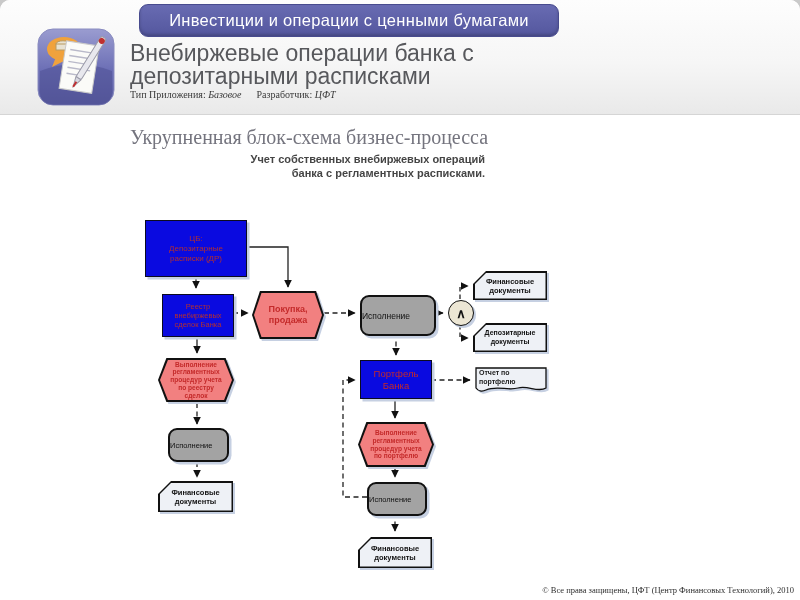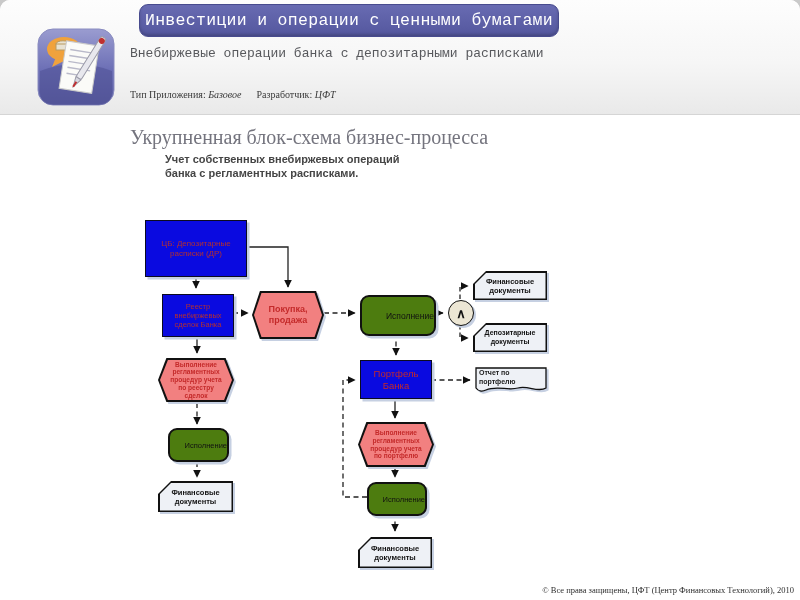--- a/index.html
+++ b/index.html
@@ -7,46 +7,46 @@
          border-radius:10px 10px 0 0;margin:0;}
   
   .header-band{position:absolute;left:0;top:0;width:800px;height:114px;
     background:linear-gradient(180deg,#fdfdfd 0%,#f6f6f6 55%,#e9e9e9 100%);
     border-bottom:1px solid #d5d5d5;}
   .app-icon{position:absolute;left:36px;top:27px;width:80px;height:80px;}
   .title-bar{position:absolute;left:139px;top:4px;width:418px;height:31px;
     background:linear-gradient(180deg,#686bb2 0%,#5d60a7 55%,#54579e 100%);
     border:1px solid #484b8e;border-radius:9px;display:flex;align-items:center;justify-content:center;
     box-shadow:inset 0 -2px 3px rgba(0,0,0,.18);}
-  .title-bar span{color:#fff;font-family:Liberation Mono, monospace;font-size:16.5px;letter-spacing:.3px;}
+  .title-bar span{color:#fff;font-family:Liberation Sans, sans-serif;font-size:16.5px;letter-spacing:.3px;}
   .page-title{position:absolute;left:130px;top:42px;width:450px;
-    font-family:Liberation Mono, monospace;font-size:13px;line-height:23px;color:#57585c;}
+    font-family:Liberation Sans, sans-serif;font-size:23px;line-height:23px;color:#57585c;}
   .meta-line{position:absolute;left:130px;top:89px;font-family:"Liberation Serif",serif;
     font-size:10px;color:#3a3a3a;}
   .meta-line .it{font-style:italic;}
   .meta-line .gap{display:inline-block;width:10px;}
   .logo{position:absolute;left:620px;top:30px;width:170px;height:70px;}
   .logo .l{font-size:21px;font-weight:700;color:#9b9b9b;line-height:22px;letter-spacing:0;
     transform:scaleX(.95);transform-origin:left;}
   .logo-badge{position:absolute;left:108px;top:6px;width:39px;height:35px;background:#c41836;
     display:flex;align-items:center;justify-content:center;}
   .logo-badge span{color:#fff;font-size:6px;font-weight:700;letter-spacing:.5px;text-decoration:line-through;}
   
   .section-title{position:absolute;left:130px;top:126px;font-family:Liberation Serif, serif;
     font-size:20px;color:#74747e;}
-  .diagram-title{position:absolute;left:165px;top:152px;width:320px;text-align:left;
+  .diagram-title{position:absolute;left:165px;top:152px;width:320px;text-align:right;
     font-size:11px;font-weight:700;color:#454545;line-height:14px;}
   
   .connector-layer{position:absolute;left:0;top:0;width:800px;height:600px;z-index:1;}
   .node{position:absolute;z-index:2;}
   .shadowed{filter:drop-shadow(2.2px 2.2px 0 #c6d0e2);}
   .rect-blue{background:#0a0ae0;border:1.5px solid #0b0b20;box-shadow:2.5px 2.5px 0 #c6d0e2;
     display:flex;align-items:center;justify-content:center;text-align:center;}
-  .rounded-green{background:#4d7c0f;border:2px solid #111;border-radius:9px;
-    box-shadow:2.5px 2.5px 0 #c6d0e2;display:flex;align-items:center;justify-content:flex-end;text-align:center;}
+  .rounded-green{background:#a3a3a3;border:2px solid #111;border-radius:9px;
+    box-shadow:2.5px 2.5px 0 #c6d0e2;display:flex;align-items:center;justify-content:flex-start;text-align:center;}
   .hex-bg,.hex-fill,.doc-bg,.doc-fill{position:absolute;}
   .hex-bg{inset:0;background:#111;clip-path:polygon(11% 0,89% 0,100% 50%,89% 100%,11% 100%,0 50%);}
   .hex-fill{inset:2px;background:#f28080;clip-path:polygon(11% 0,89% 0,100% 50%,89% 100%,11% 100%,0 50%);}
   .doc-bg{inset:0;background:#111;clip-path:polygon(13px 0,100% 0,100% 100%,0 100%,0 13px);}
   .doc-fill{inset:1.5px;background:#eef1f6;clip-path:polygon(12px 0,100% 0,100% 100%,0 100%,0 12px);}
   .node-label{position:absolute;inset:0;display:flex;align-items:center;justify-content:center;
     text-align:center;font-weight:700;}
   .t-red{color:#b23030;}
   .t-redbright{color:#c42a2a;}
   .t-black{color:#111;}
@@ -137,21 +137,21 @@
     <path d="M396,333 L396,355" fill="none" stroke="#222" stroke-width="1.3" stroke-dasharray="5 3.5" marker-end="url(#arr)"></path>
     <path d="M431,380 L470,380" fill="none" stroke="#222" stroke-width="1.3" stroke-dasharray="5 3.5" marker-end="url(#arr)"></path>
     <path d="M395,468 L395,477" fill="none" stroke="#222" stroke-width="1.3" stroke-dasharray="5 3.5" marker-end="url(#arr)"></path>
     <path d="M395,513 L395,531" fill="none" stroke="#222" stroke-width="1.3" stroke-dasharray="5 3.5" marker-end="url(#arr)"></path>
     <path d="M367,497 L343,497 L343,380 L355,380" fill="none" stroke="#222" stroke-width="1.3" stroke-dasharray="5 3.5" marker-end="url(#arr)"></path>
     <path d="M197,403 L197,424" fill="none" stroke="#222" stroke-width="1.3" stroke-dasharray="5 3.5" marker-end="url(#arr)"></path>
     <path d="M197,462 L197,477" fill="none" stroke="#222" stroke-width="1.3" stroke-dasharray="5 3.5" marker-end="url(#arr)"></path>
   </svg>
 
   <div class="node rect-blue" style="left:145px;top:220px;width:100px;height:55px;">
-    <span class="t-red" style="font-size:8px;line-height:10px;padding:0 6px;">ЦБ: Депозитарные расписки (ДР)</span>
+    <span class="t-red" style="font-size:8px;line-height:10px;padding:0 16px;">ЦБ: Депозитарные расписки (ДР)</span>
   </div>
 
   <div class="node rect-blue" style="left:162px;top:294px;width:70px;height:41px;">
     <span class="t-red" style="font-size:7.5px;line-height:9px;padding:0 7px;">Реестр внебиржевых сделок Банка</span>
   </div>
 
   <div class="node shadowed" style="left:252px;top:291px;width:72px;height:48px;">
     <div class="hex-bg"></div>
       <div class="hex-fill"></div>
     <div class="node-label t-redbright" style="font-size:9px;line-height:11px;padding:0 10px;">Покупка, продажа</div>

